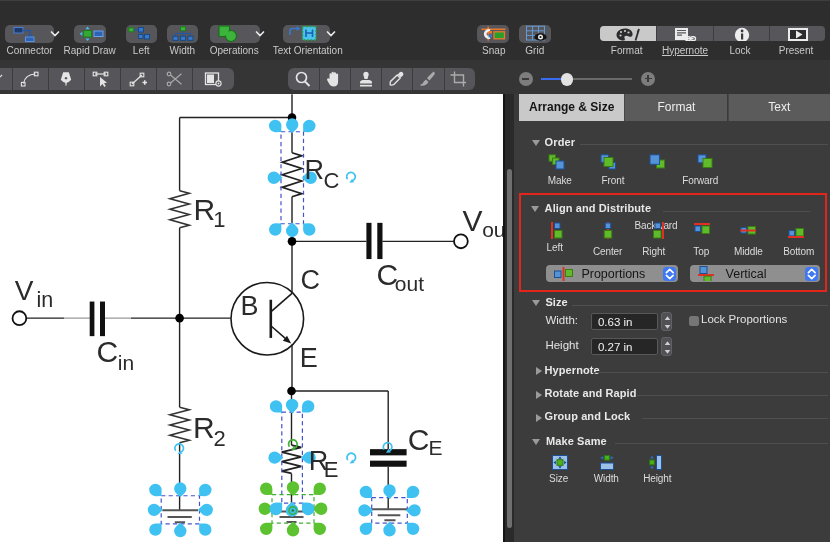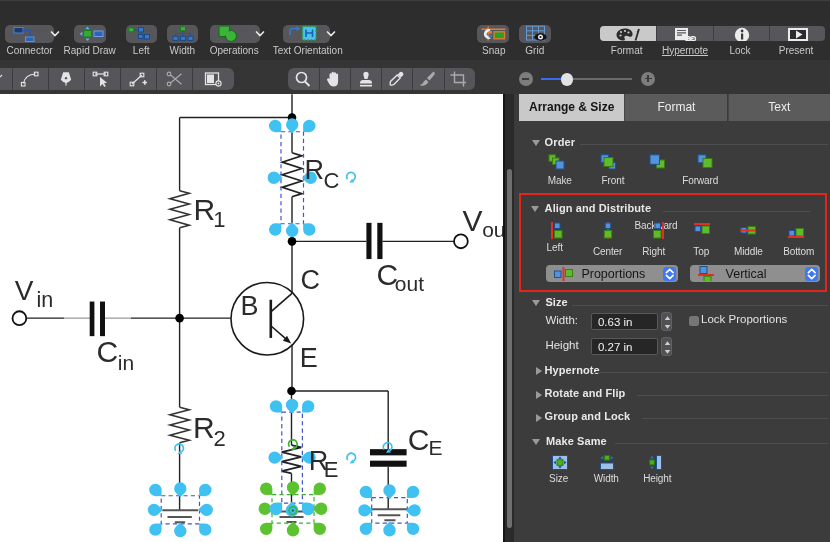--- a/index.html
+++ b/index.html
@@ -564,21 +564,21 @@
 <div class="flab" style="left:31.4px;top:247.3px;">Height</div>
 <div class="inbox" style="left:76.9px;top:244.9px;">0.27 in</div>
 <div class="spin" style="left:146.6px;top:243.8px;"><svg width="11" height="19" viewBox="0 0 11 19">
           <path d="M5.5 3.2 L8.3 7 L2.7 7 Z" fill="#cfcfcf"></path>
           <path d="M5.5 15.8 L8.3 12 L2.7 12 Z" fill="#cfcfcf"></path>
         </svg></div>
 <div class="tri-r" style="left:21.8px;top:273.7px;"></div>
 <div class="sechead" style="left:30.5px;top:272.2px;">Hypernote</div>
 <div class="sline" style="left:78px;top:278.5px;width:236px;"></div>
 <div class="tri-r" style="left:21.8px;top:297.1px;"></div>
-<div class="sechead" style="left:30.5px;top:295.6px;">Rotate and Flip</div>
+<div class="sechead" style="left:30.5px;top:295.6px;">Rotate and Rapid</div>
 <div class="sline" style="left:123px;top:301.9px;width:191px;"></div>
 <div class="tri-r" style="left:21.8px;top:320.1px;"></div>
 <div class="sechead" style="left:30.5px;top:318.6px;">Group and Lock</div>
 <div class="sline" style="left:128px;top:324.9px;width:186px;"></div>
 <div class="tri-d" style="left:18px;top:345.0px;"></div>
 <div class="sechead" style="left:32px;top:343.0px;">Make Same</div>
 <div class="sline" style="left:101px;top:349.5px;width:213px;"></div>
 <div class="abs" style="left:37.5px;top:361.7px;"><svg width="16" height="15" viewBox="0 0 16 15">
           <rect x="0.5" y="0.5" width="15" height="14" fill="#9cc0e8" stroke="#1d4f93" stroke-width="1"></rect>
           <path d="M8 1.5 L9.8 3.8 L6.2 3.8 Z M8 13.5 L9.8 11.2 L6.2 11.2 Z M1.5 7.5 L3.8 5.7 L3.8 9.3 Z M14.5 7.5 L12.2 5.7 L12.2 9.3 Z" fill="#17427c"></path>

